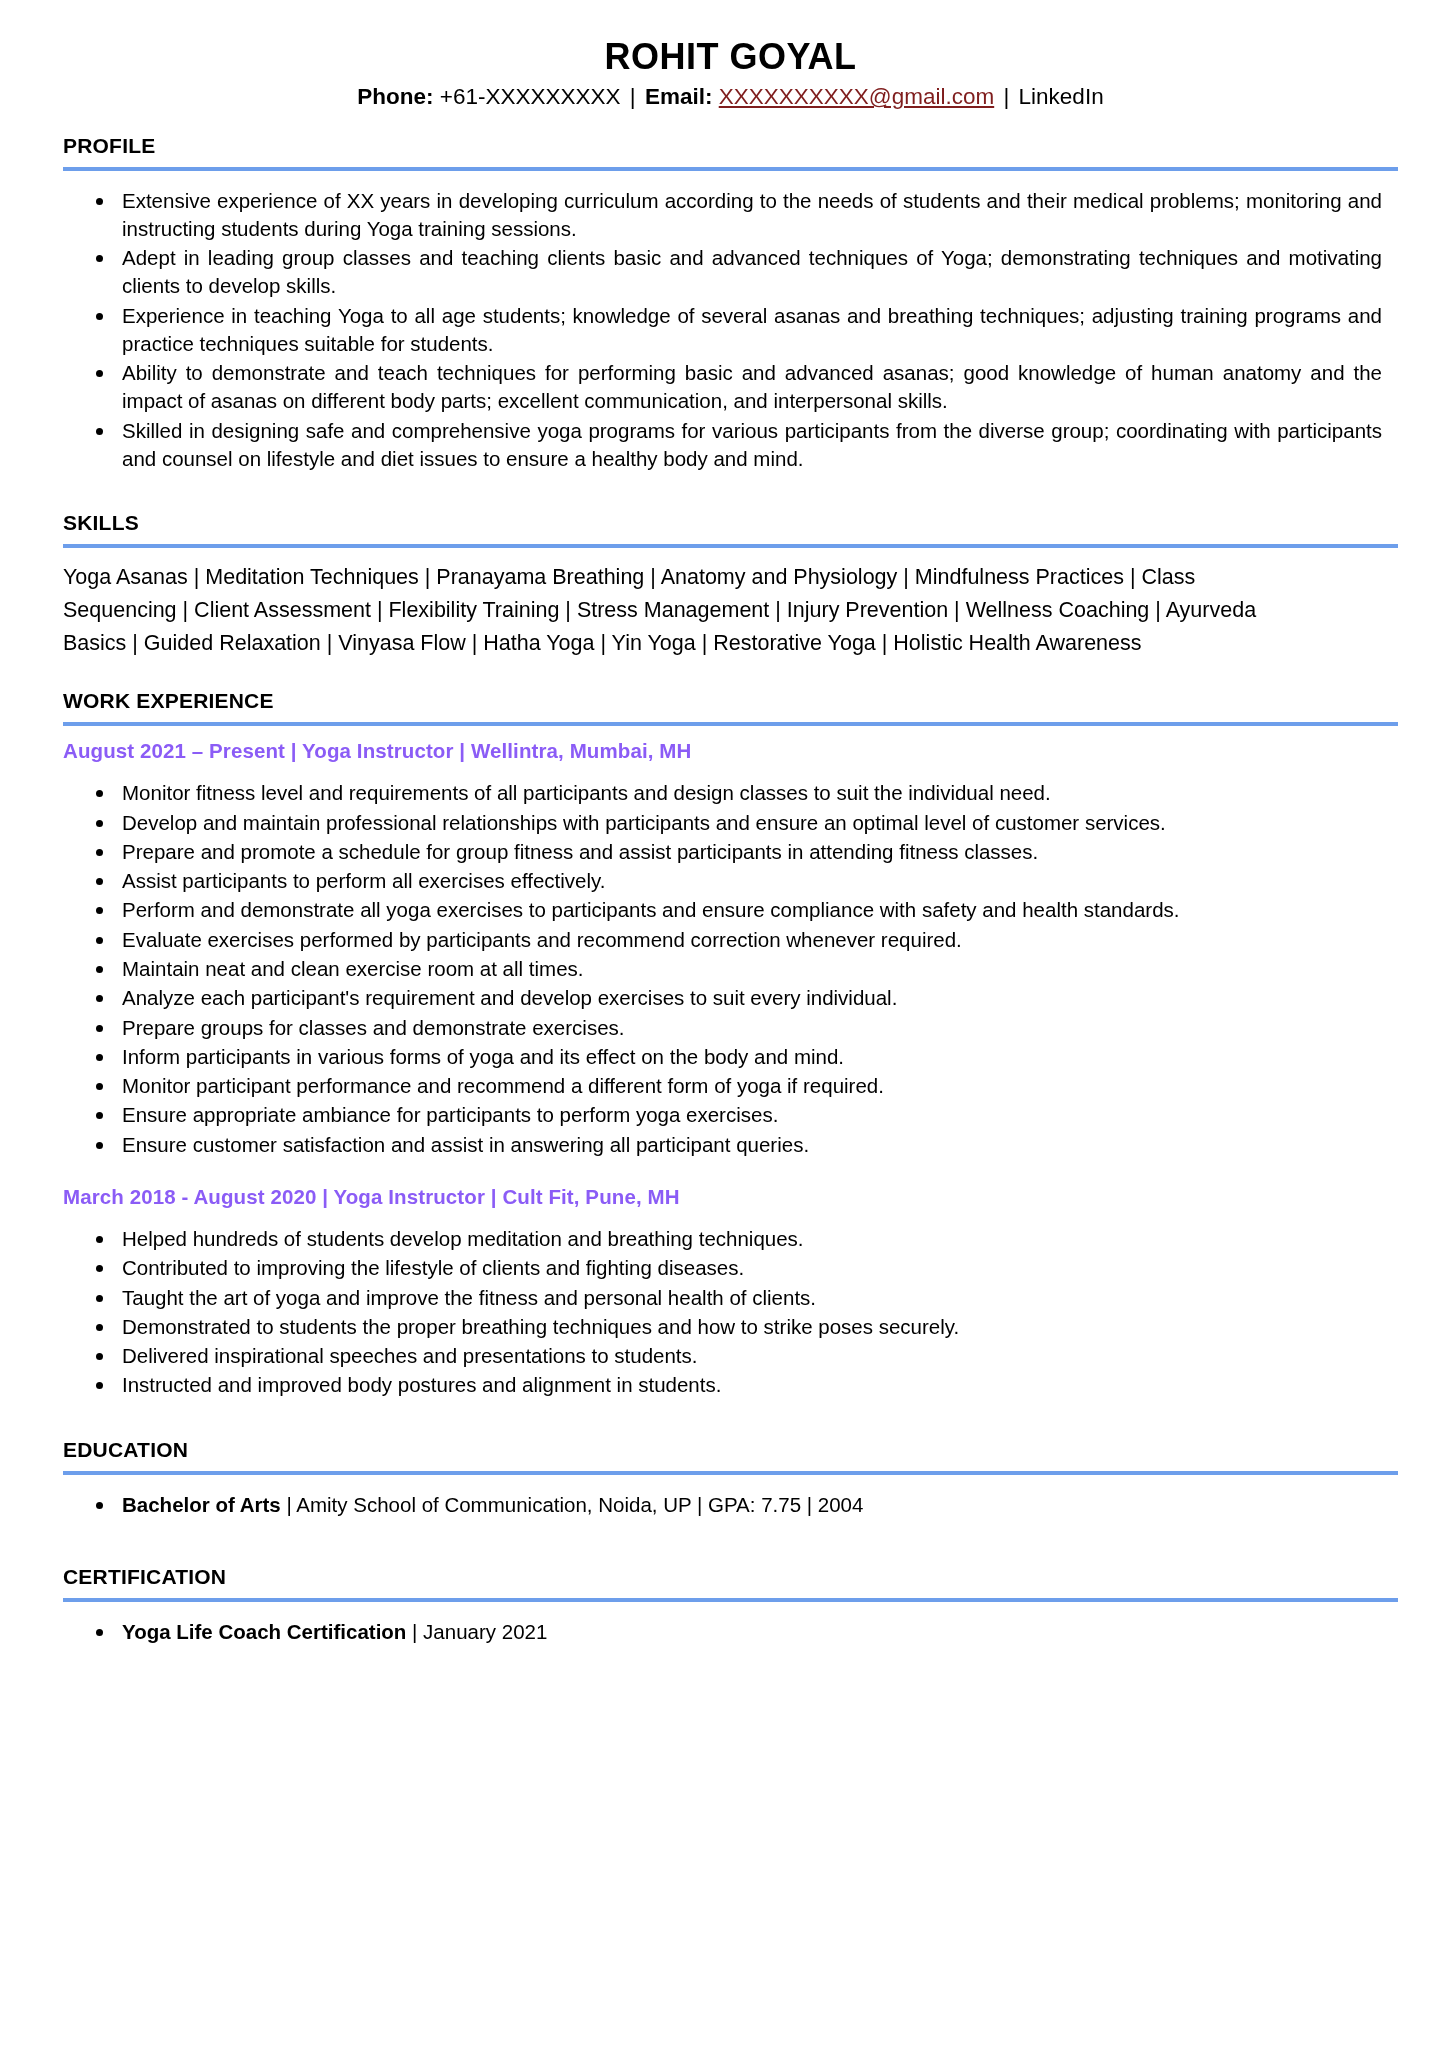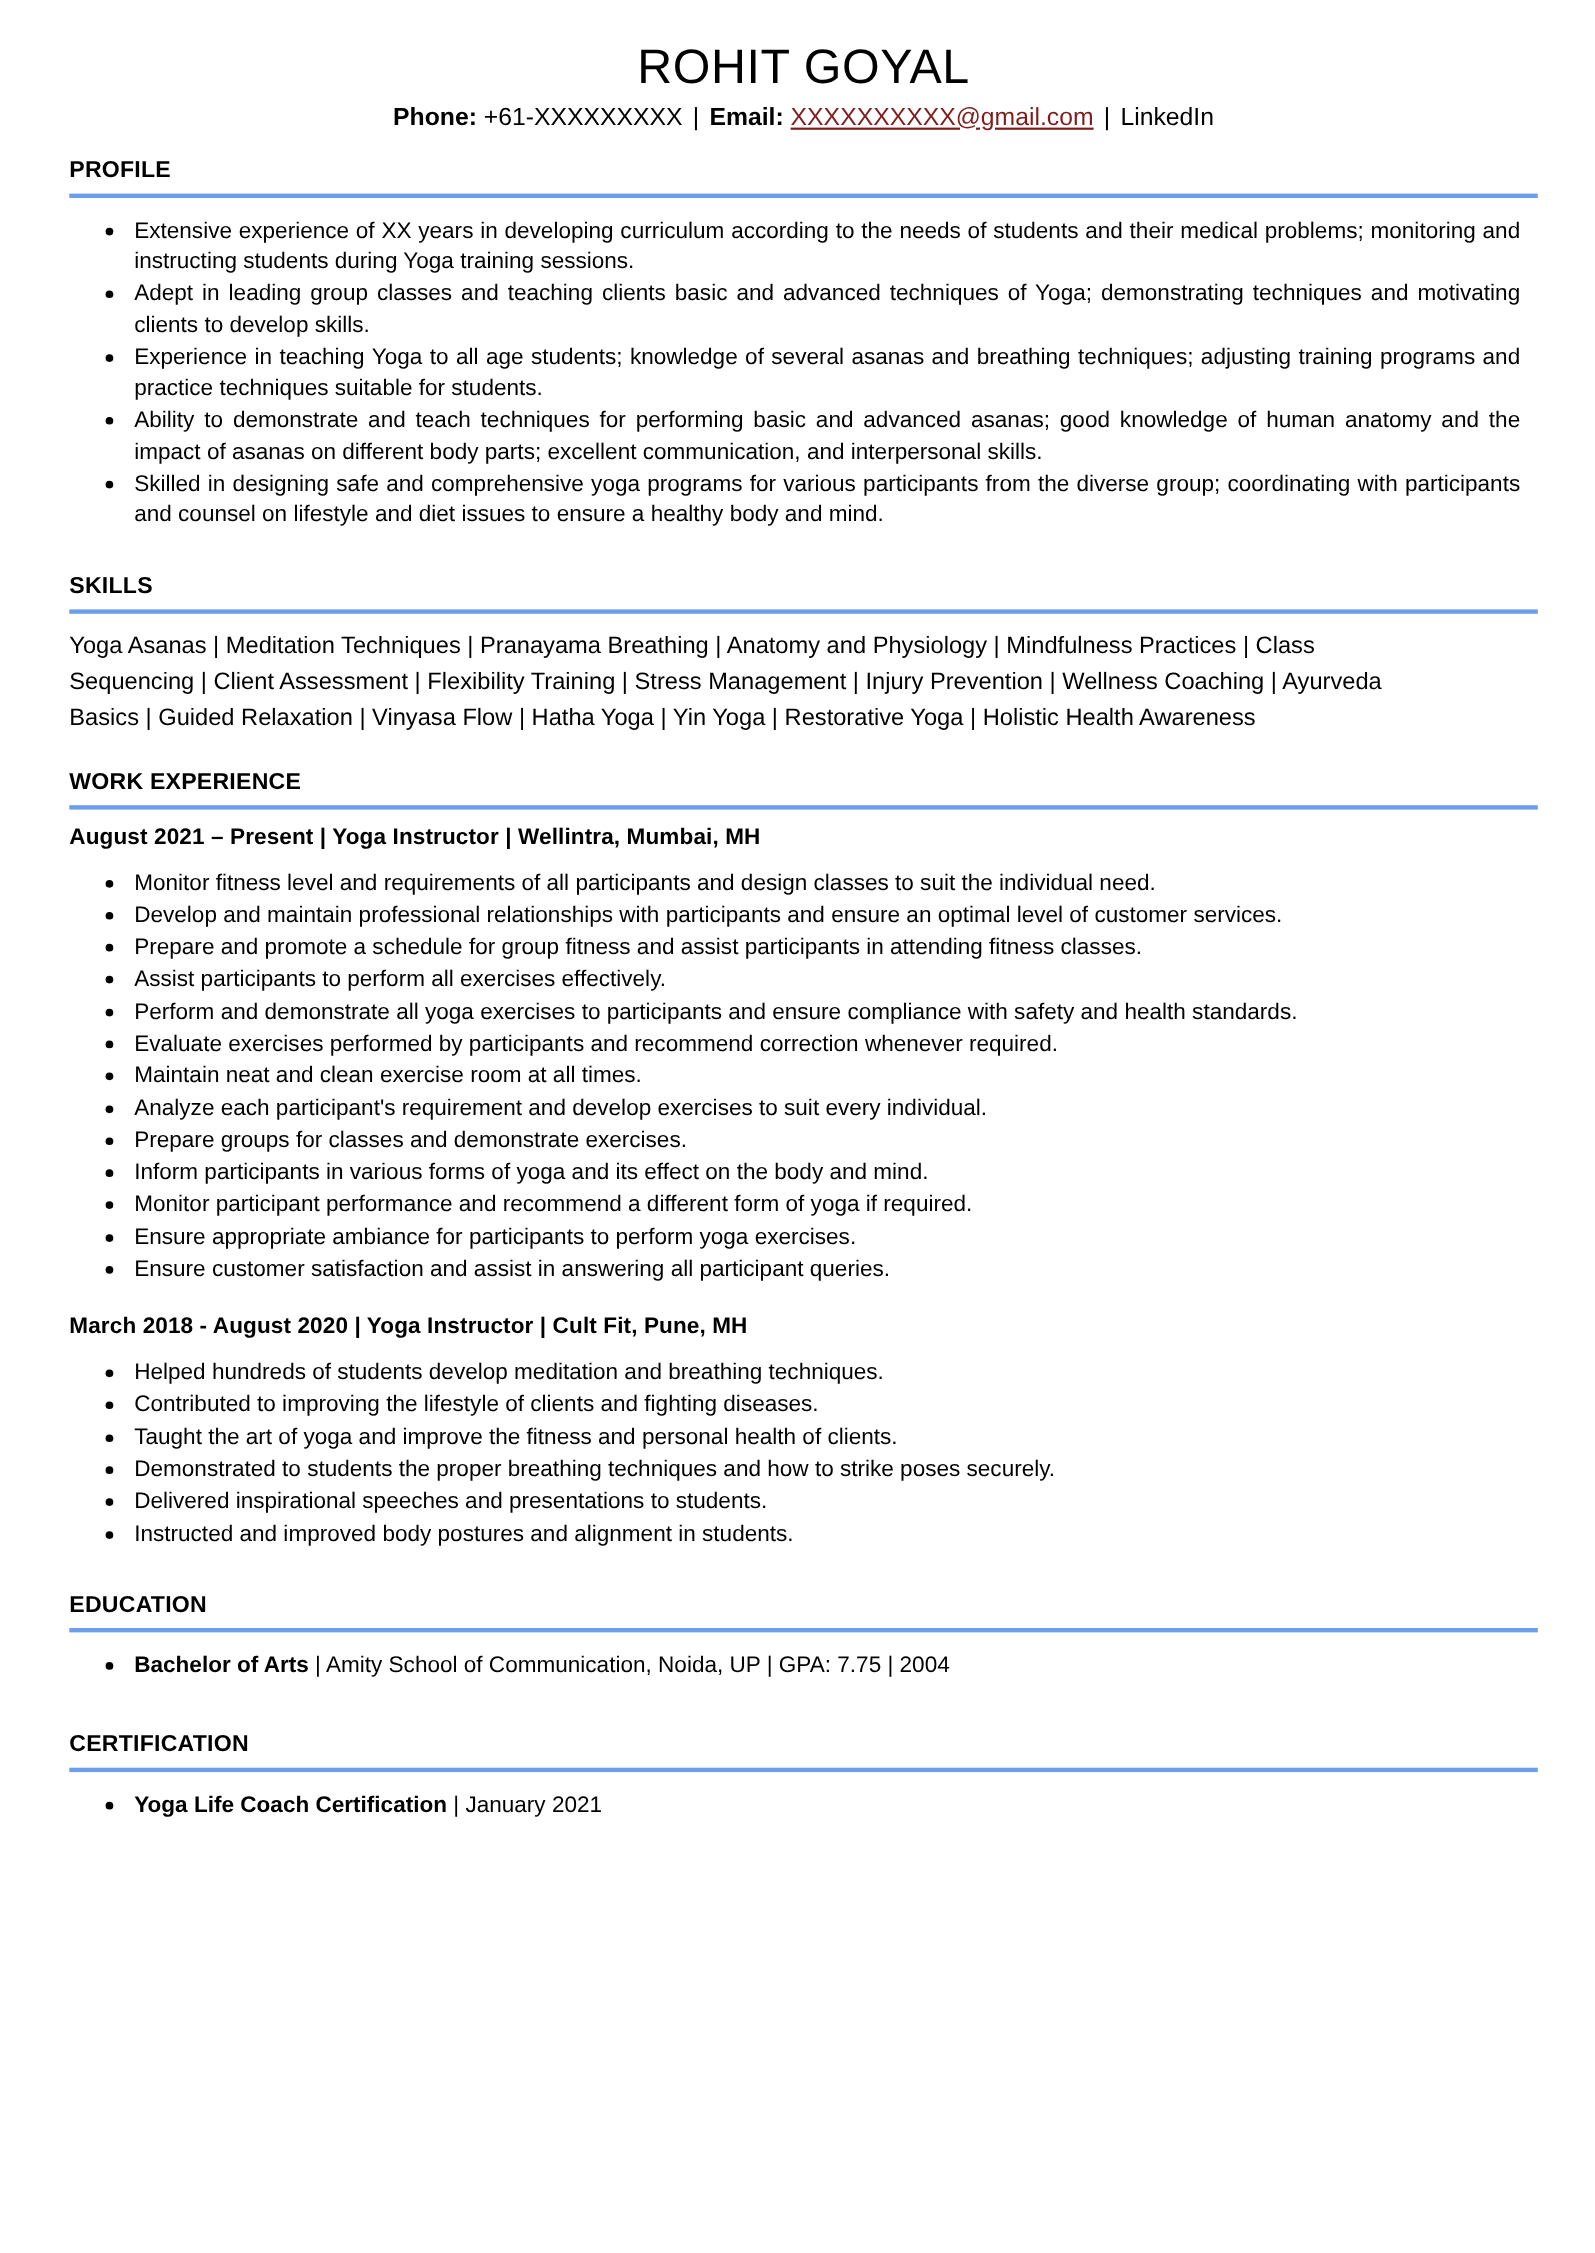--- a/index.html
+++ b/index.html
@@ -17,22 +17,22 @@
     width: 1450px;
     min-height: 2048px;
     background: #ffffff;
     box-sizing: border-box;
     padding: 28px 52px 40px 63px;
   }
 
   
   .name {
     text-align: center;
-    font-size: 44px;
-    font-weight: normal;
+    font-size: 36px;
+    font-weight: bold;
     letter-spacing: 0.5px;
     line-height: 1.15;
     margin: 8px 0 6px 0;
     color: #000;
   }
   .contact {
     text-align: center;
     font-size: 22.5px;
     line-height: 1.25;
     margin-bottom: 22px;
@@ -100,21 +100,21 @@
   
   .skills-text {
     font-size: 21.5px;
     line-height: 1.52;
     color: #000;
     max-width: 1245px;
   }
 
   
   .job-head {
-    color: #000000;
+    color: #8b5cf6;
     font-weight: bold;
     font-size: 20.5px;
     margin: 0 0 9px 0;
     letter-spacing: 0.1px;
   }
   .job-block { margin-bottom: 26px; }
   .job-block:last-child { margin-bottom: 0; }
 
   
   .entry-list > li {

